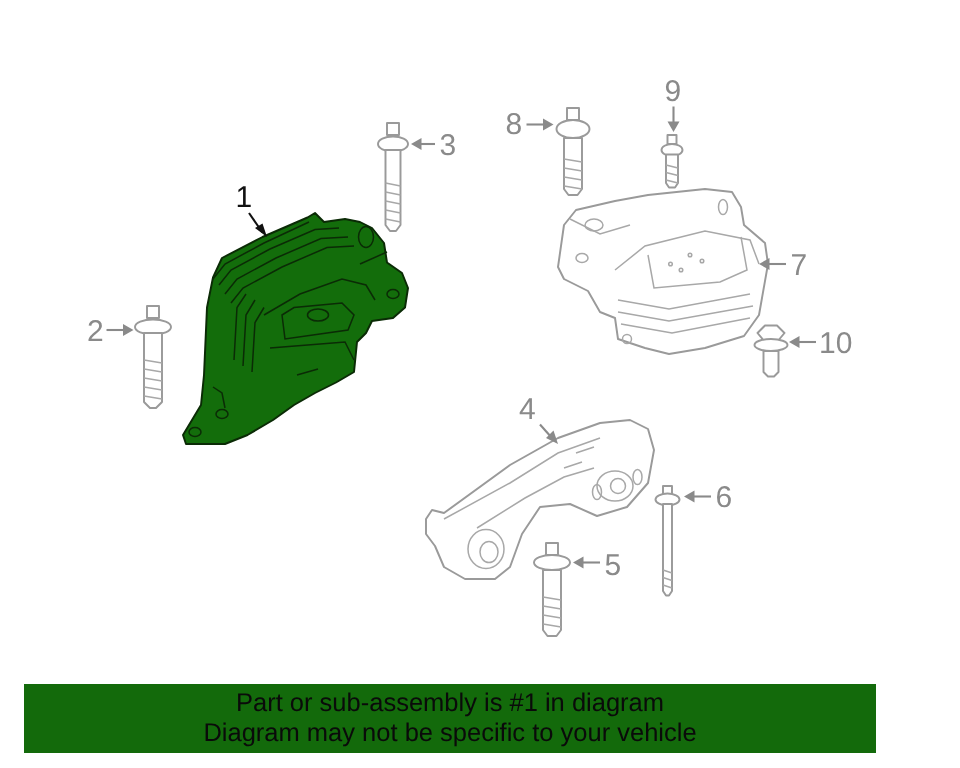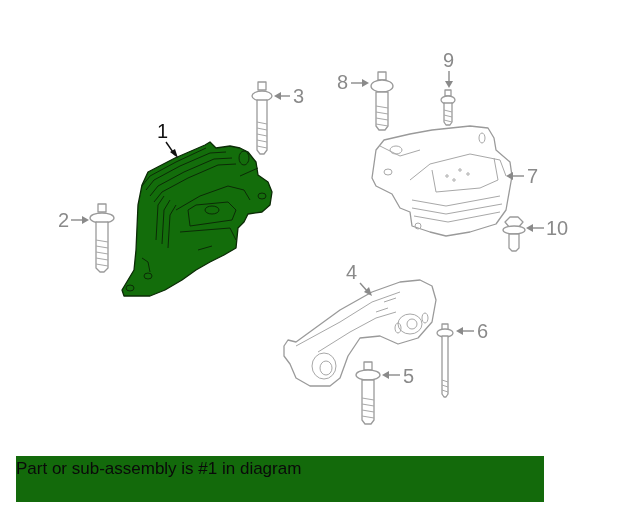--- a/index.html
+++ b/index.html
@@ -9,22 +9,22 @@
   .callout { font-family: "Liberation Sans", sans-serif; font-size: 20px; fill: #8a8a8a; }
   .callout-main { fill: #111111; }
   .part-line { fill: #ffffff; stroke: #9a9a9a; stroke-width: 1.3; stroke-linejoin: round; }
   .part-thin { fill: none; stroke: #a8a8a8; stroke-width: 1; }
   .arrow { stroke: #8a8a8a; stroke-width: 1.4; fill: none; }
   .arrowhead { fill: #8a8a8a; }
   .hl { fill: #136d0b; stroke: #0b2b06; stroke-width: 1.3; stroke-linejoin: round; }
   .hl-detail { fill: none; stroke: #0b2b06; stroke-width: 1; }
   .hl-arrow { stroke: #111; stroke-width: 1.4; fill: none; }
   .hl-arrowhead { fill: #111; }
-  #banner { position: absolute; left: 16px; top: 456px; width: 528px; height: 46px;
-            background: #136a0b; color: #0a0a0a; 
+  #banner { position: absolute; left: 16px; top: 456px; width: 568px; height: 46px;
+            background: #136a0b; color: #0a0a0a; text-align: center;
             font-family: "Liberation Sans", sans-serif; font-size: 17px; line-height: 20px;
             padding-top: 3px; box-sizing: border-box; }
   #banner span { display: block; }
 </style>
 </head>
 <body>
 
 <svg id="diagram" viewBox="0 0 640 512" xmlns="http://www.w3.org/2000/svg">
 
   <g>
@@ -174,13 +174,14 @@
   </g>
   <g>
     <path class="arrowhead" d="M456,331 L463,327 L463,335 Z"></path>
     <path class="arrow" d="M462,331 L474,331"></path>
     <text class="callout" x="477" y="338">6</text>
   </g>
 </svg>
 
 <div id="banner">
   <span>Part or sub-assembly is #1 in diagram</span>
+  <span>Diagram may not be specific to your vehicle</span>
 </div>
 
 </body></html>

